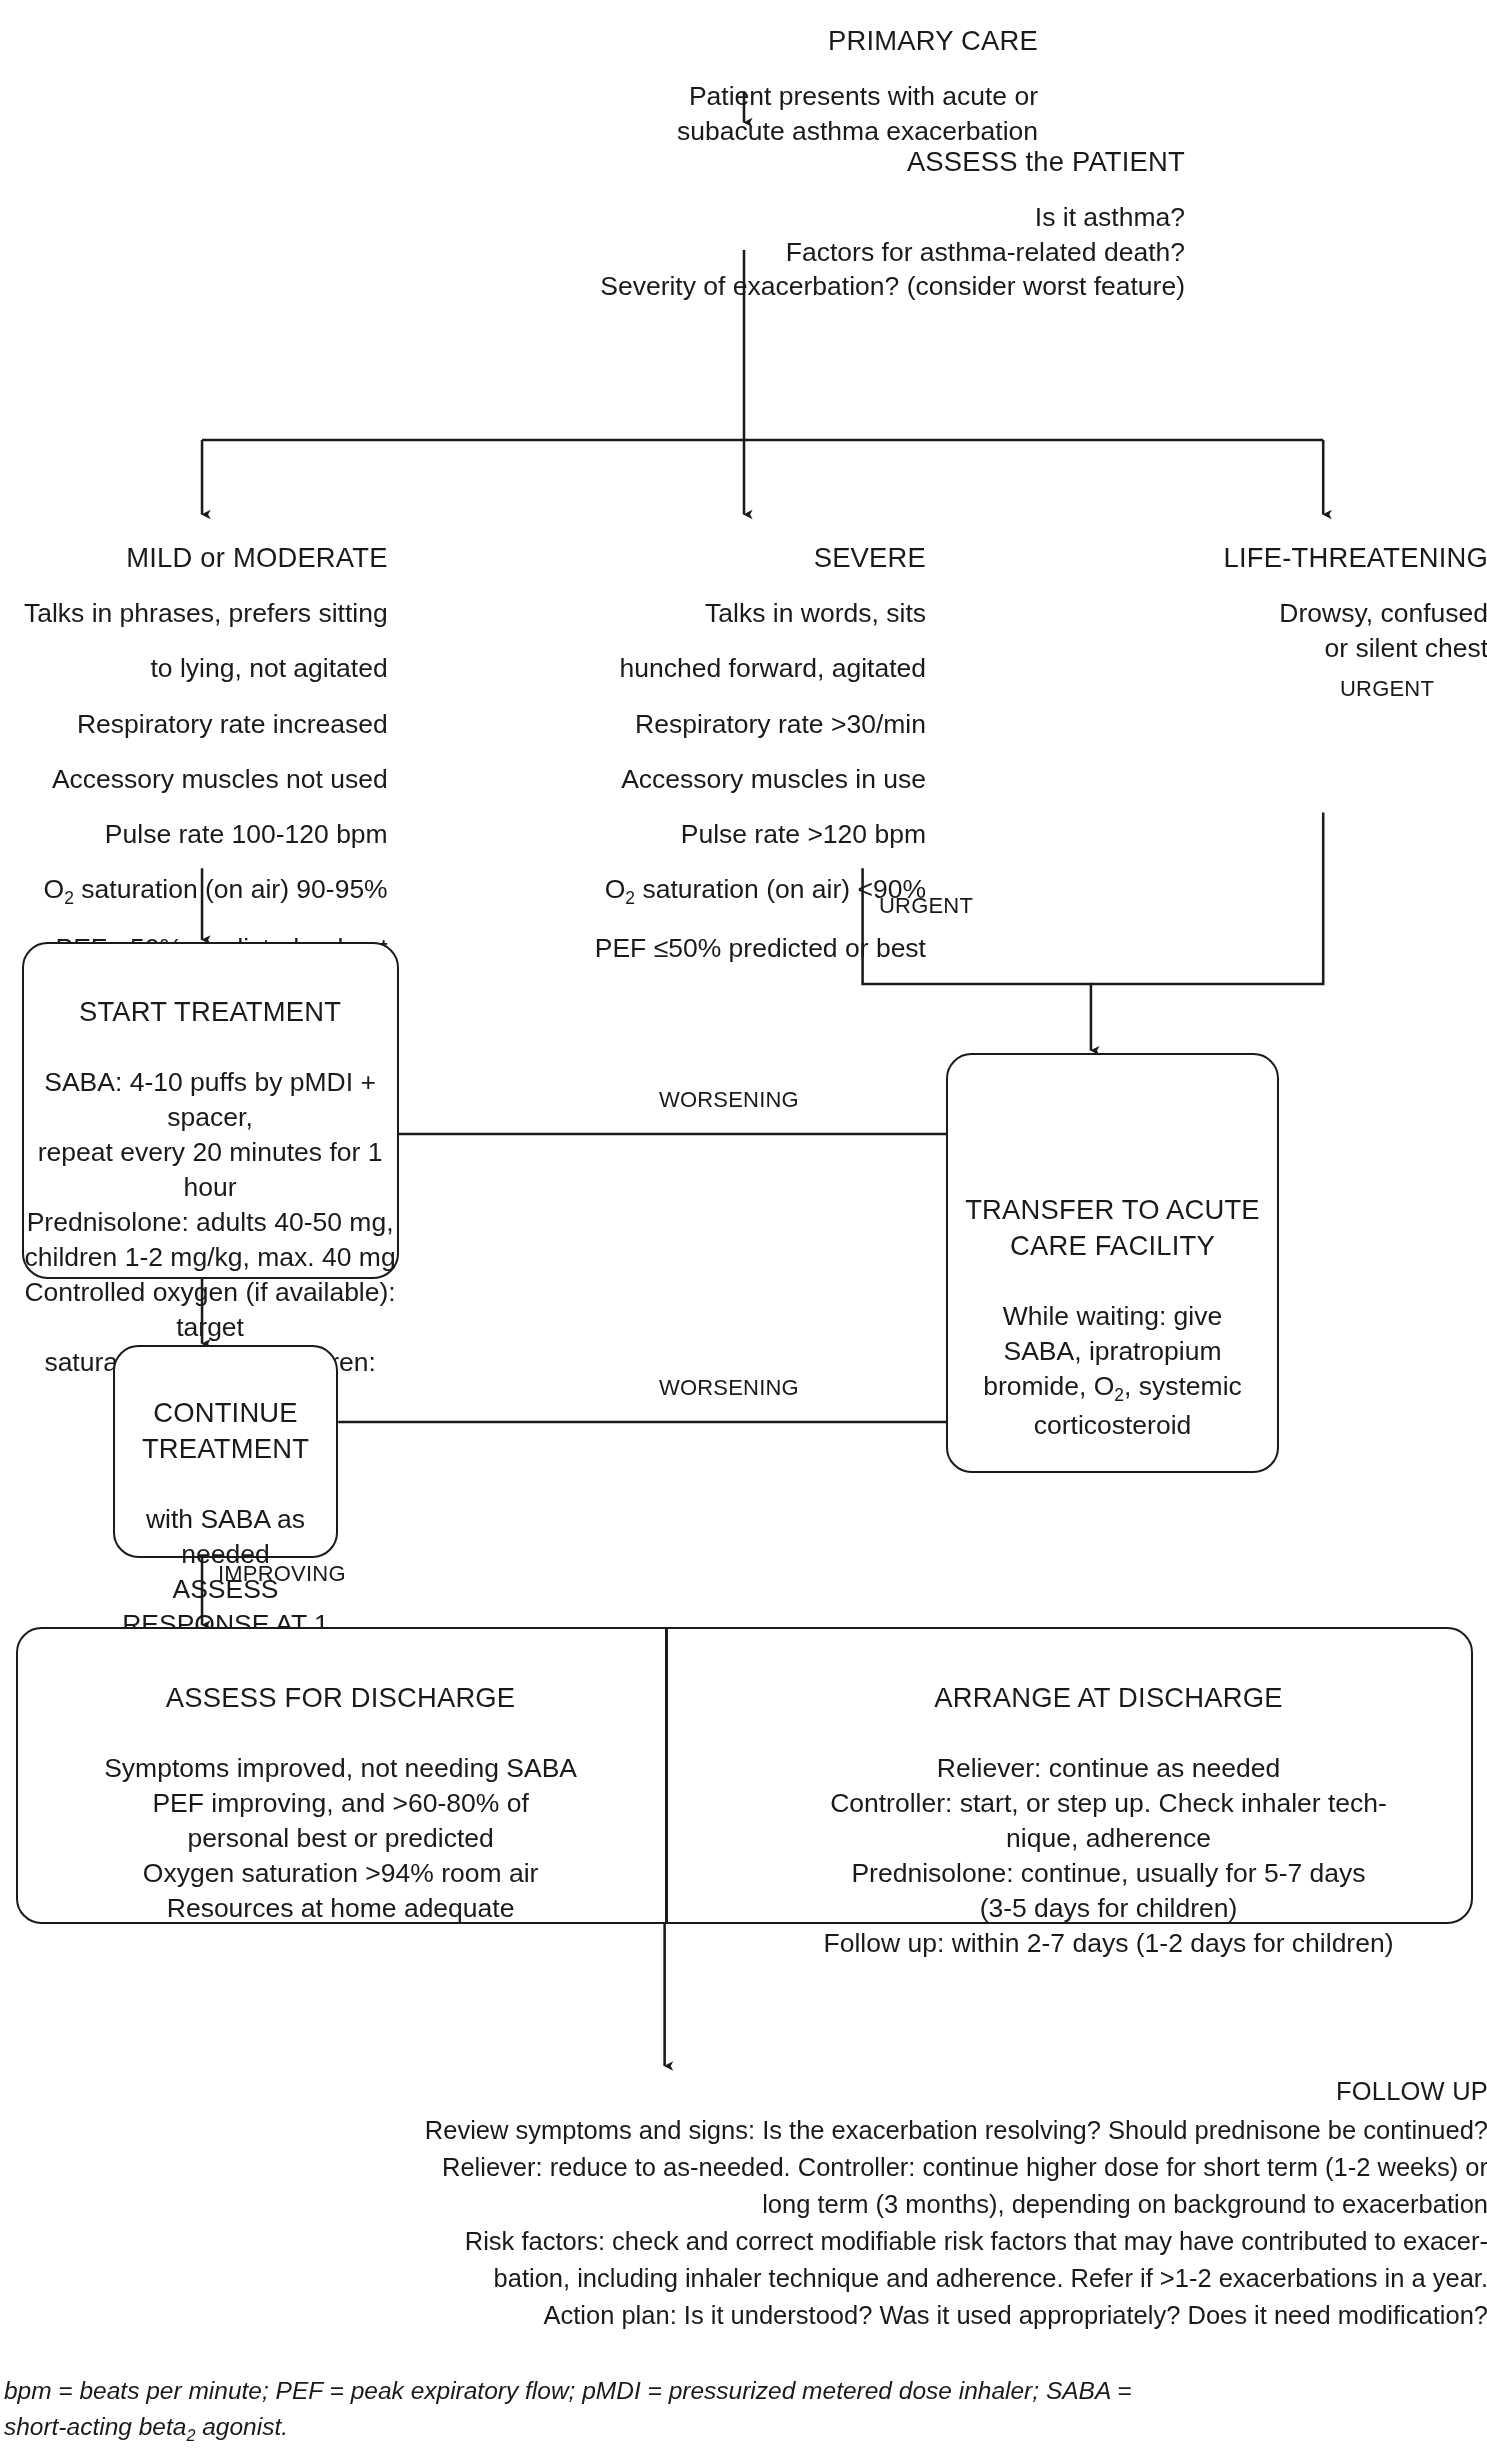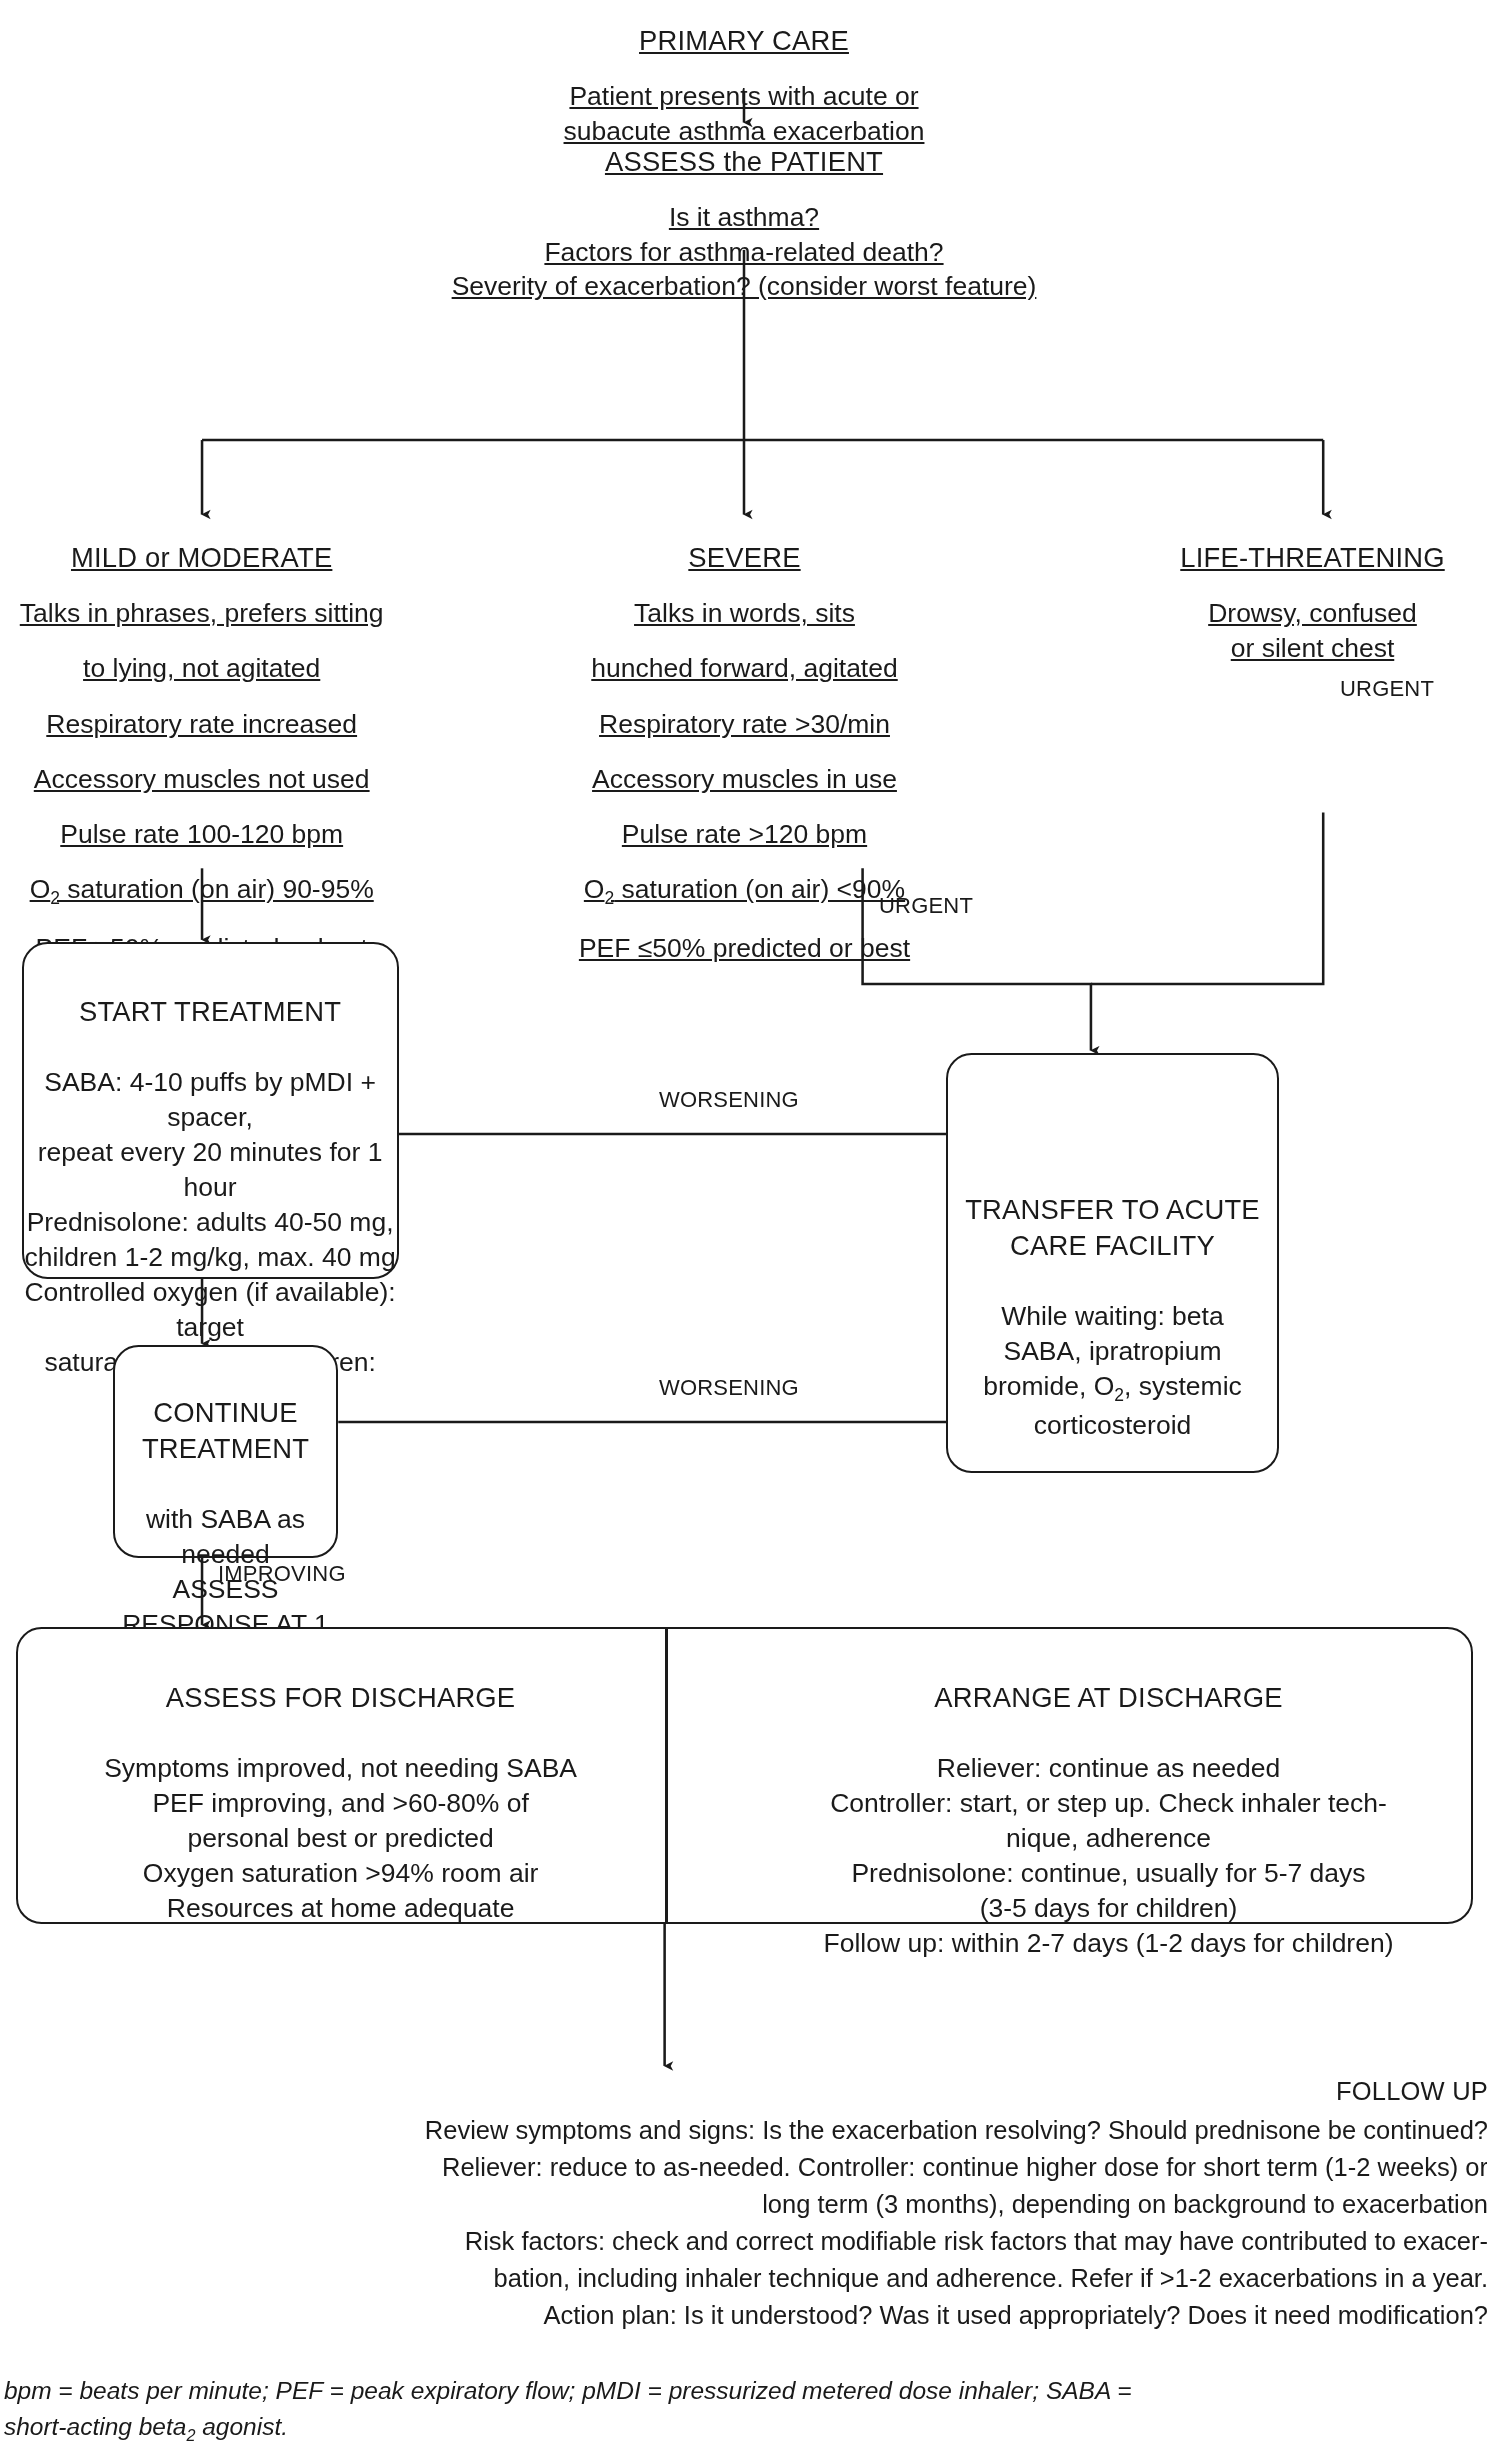--- a/index.html
+++ b/index.html
@@ -16,24 +16,23 @@
     overflow: hidden;
   }
   #stage {
     position: absolute;
     left: 0; top: 0;
     width: 1488px;
     height: 2455px;
   }
   .node {
     position: absolute;
-    text-align: center;
+    text-align: right;
     line-height: 1.30;
     white-space: pre-line;
-    text-decoration: underline;
   }
   .hdr {
     font-size: 27.4px;
     letter-spacing: 0.2px;
   }
   .body-txt {
     font-size: 26.5px;
   }
   .small-lbl {
     position: absolute;
@@ -190,21 +189,21 @@
     <div class="hdr">CONTINUE TREATMENT</div>
     <div>with SABA as needed
 ASSESS RESPONSE AT 1
 HOUR (or earlier)</div>
   </div>
 
   <div class="rbox" style="left:946px; top:1053px; width:333px; height:420px;"></div>
   <div class="boxtext" style="left:946px; top:1157px; width:333px;">
     <div class="hdr">TRANSFER TO ACUTE
 CARE FACILITY</div>
-    <div><span>While waiting: beta
+    <div><span>While waiting: give
 SABA, ipratropium
 bromide, O</span><sub>2</sub><span>, systemic
 corticosteroid</span></div>
   </div>
 
   <div class="rbox" style="left:15.7px; top:1627px; width:1457px; height:297px;"></div>
   <div style="position:absolute; left:665px; top:1628px; width:2.5px; height:295px; background:#1a1a1a;"></div>
 
   <div class="boxtext" style="left:19.6px; top:1645px; width:642px;">
     <div class="hdr">ASSESS FOR DISCHARGE</div>

